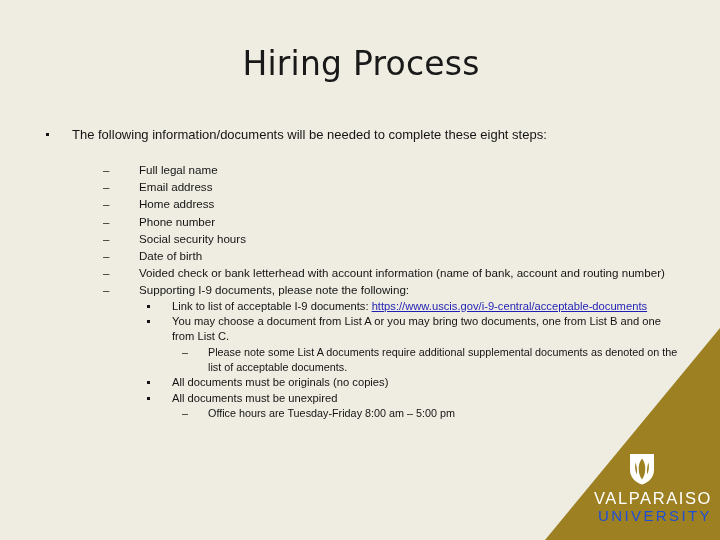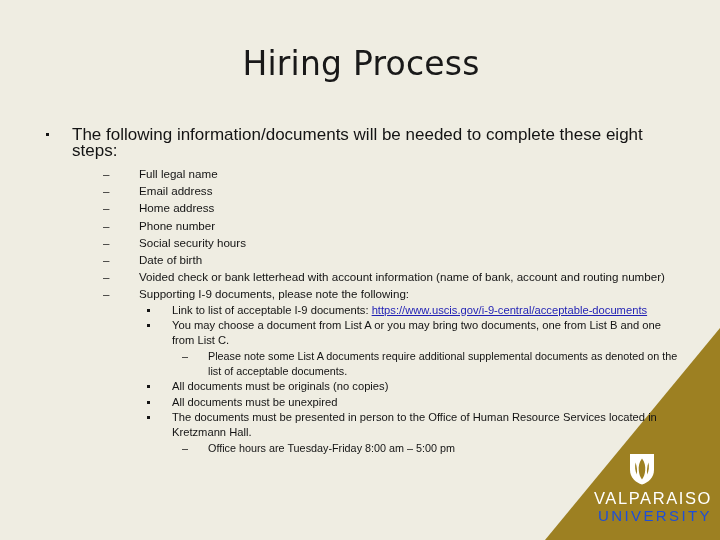--- a/index.html
+++ b/index.html
@@ -96,24 +96,24 @@
     padding: 0;
   }
 
   li {
     position: relative;
     color: #141414;
   }
 
   
   .lvl1 {
-    font-size: 17px;
+    font-size: 13px;
     line-height: 16px;
     padding-left: 36px;
-    margin-bottom: 6px;
+    margin-bottom: 18px;
   }
   .lvl1 > .mk {
     position: absolute;
     left: 10px;
     top: 6px;
     width: 3px;
     height: 3px;
     background: #141414;
   }
 
@@ -248,24 +248,20 @@
       <li class="lvl3">
         <span class="mk"></span>
         <span>All documents must be originals (no copies)</span>
       </li>
 
       <li class="lvl3">
         <span class="mk"></span>
         <span>All documents must be unexpired</span>
       </li>
 
-      <li class="lvl3">
-        <span class="mk"></span>
-        <span>The documents must be presented in person to the Office of Human Resource Services located in Kretzmann Hall.</span>
-      </li>
 
       <li class="lvl4">
         <span class="mk">–</span>
         <span>Office hours are Tuesday-Friday 8:00 am – 5:00 pm</span>
       </li>
 
     </ul>
   </div>
 
 </div>

